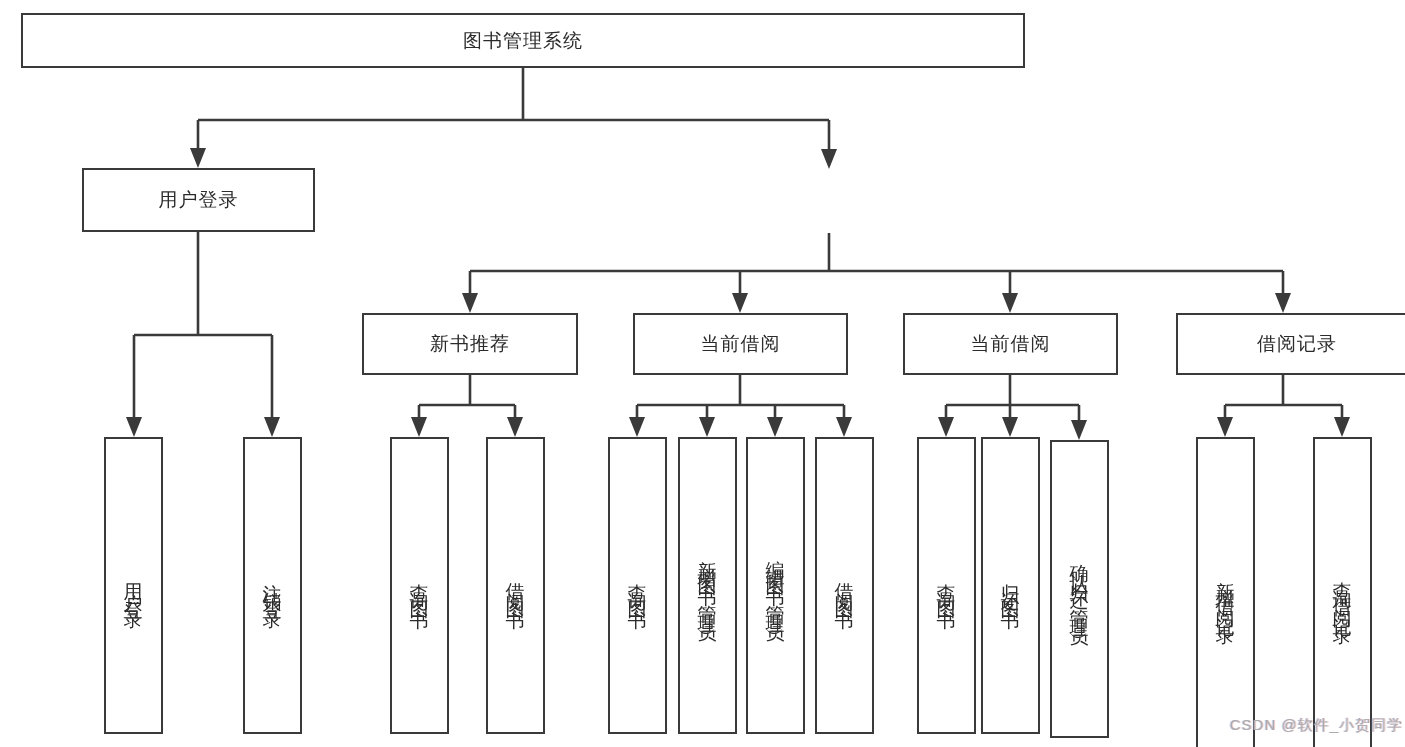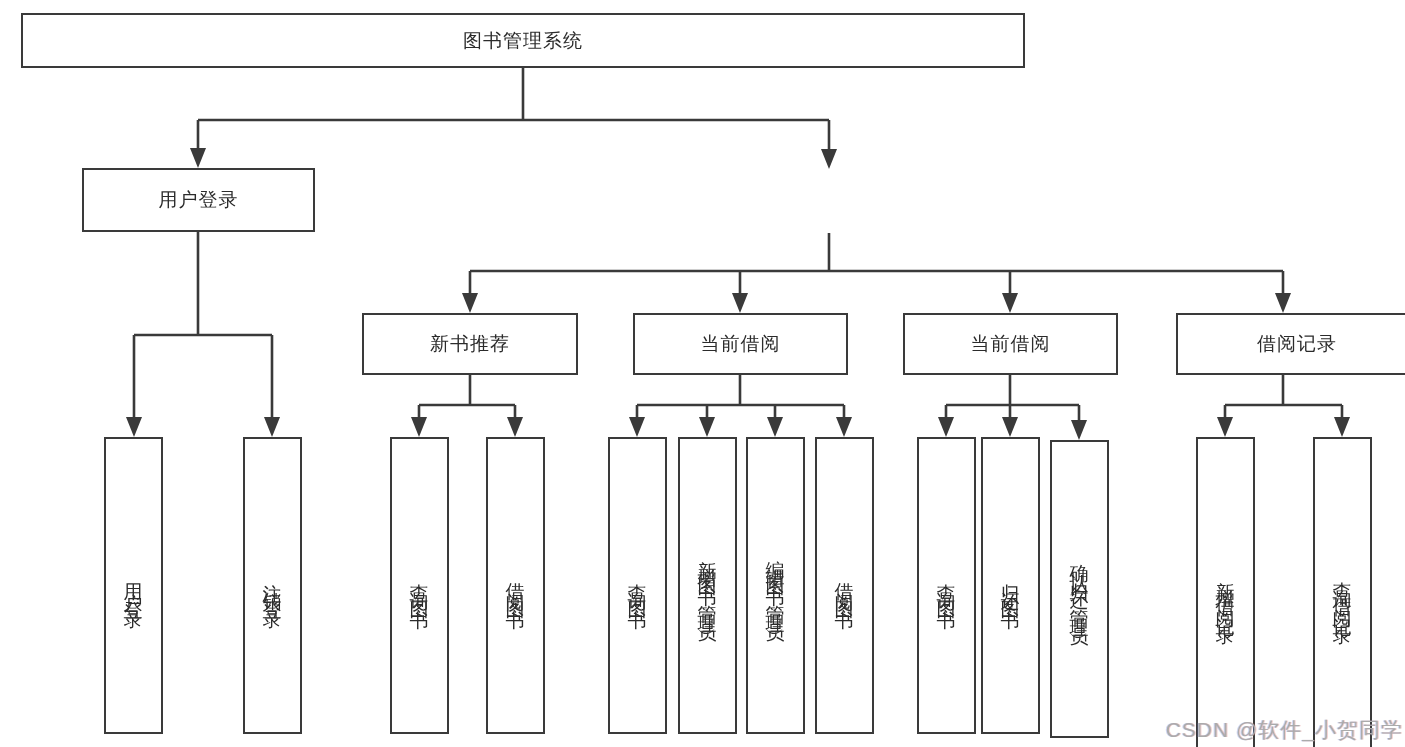--- a/index.html
+++ b/index.html
@@ -47,21 +47,21 @@
     text-orientation: mixed;
     font-size: 19px;
     letter-spacing: 9px;
     line-height: 1.0;
     color: #2b2b2b;
   }
   .watermark {
     position: absolute;
     top: 716px;
     right: 2px;
-    font-size: 21px;
+    font-size: 15px;
     letter-spacing: 1px;
     color: #ababab;
     white-space: nowrap;
     text-shadow: 1px 0 0 rgba(220,120,120,0.35), -1px 0 0 rgba(120,140,220,0.35);
   }
 </style>
 </head>
 <body>
 
 <div class="canvas">

